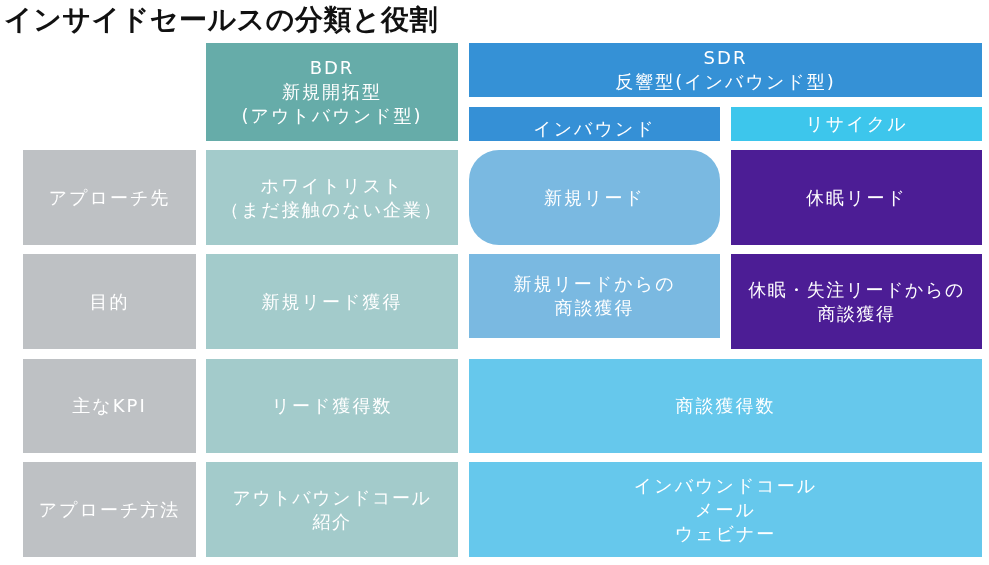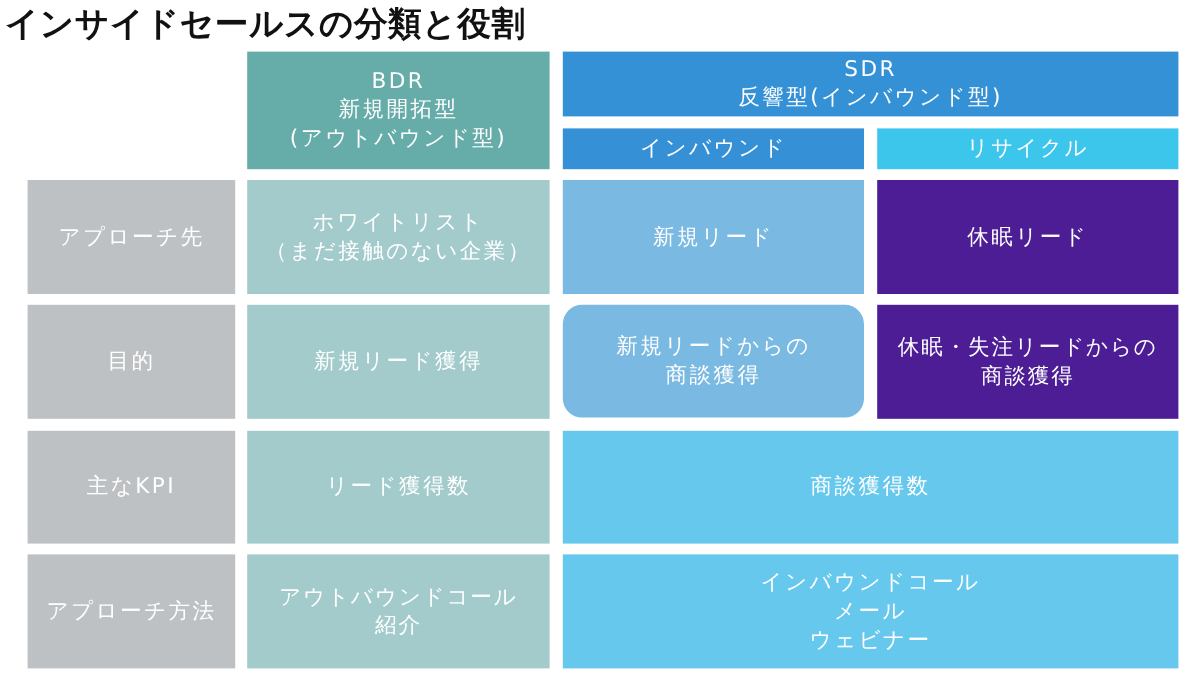--- a/index.html
+++ b/index.html
@@ -30,49 +30,49 @@
   <span>BDR</span>
   <span>新規開拓型</span>
   <span>(アウトバウンド型)</span>
 </div>
 
 <div class="cell c-sdr-head" style="left:469px;top:43px;width:513px;height:54px;">
   <span>SDR</span>
   <span>反響型(インバウンド型)</span>
 </div>
 
-<div class="cell c-inb-head" style="left:469px;top:107px;width:251px;height:34px;">
+<div class="cell c-inb-head" style="left:469px;top:107px;width:251px;height:34px;justify-content:flex-end;">
   <span>インバウンド</span>
 </div>
 
 <div class="cell c-rec-head" style="left:731px;top:107px;width:251px;height:34px;">
   <span>リサイクル</span>
 </div>
 
 <div class="cell c-label" style="left:23px;top:150px;width:173px;height:95px;">
   <span>アプローチ先</span>
 </div>
 <div class="cell c-bdr" style="left:206px;top:150px;width:252px;height:95px;">
   <span>ホワイトリスト</span>
   <span>（まだ接触のない企業）</span>
 </div>
-<div class="cell c-inb" style="left:469px;top:150px;width:251px;height:95px;">
+<div class="cell c-inb" style="left:469px;top:150px;width:251px;height:95px;border-radius:30px;">
   <span>新規リード</span>
 </div>
 <div class="cell c-rec" style="left:731px;top:150px;width:251px;height:95px;">
   <span>休眠リード</span>
 </div>
 
 <div class="cell c-label" style="left:23px;top:254px;width:173px;height:95px;">
   <span>目的</span>
 </div>
 <div class="cell c-bdr" style="left:206px;top:254px;width:252px;height:95px;">
   <span>新規リード獲得</span>
 </div>
-<div class="cell c-inb" style="left:469px;top:254px;width:251px;height:94px;border-radius:16px;">
+<div class="cell c-inb" style="left:469px;top:254px;width:251px;height:84px;">
   <span>新規リードからの</span>
   <span>商談獲得</span>
 </div>
 <div class="cell c-rec" style="left:731px;top:254px;width:251px;height:95px;letter-spacing:1.5px;">
   <span>休眠・失注リードからの</span>
   <span>商談獲得</span>
 </div>
 
 <div class="cell c-label" style="left:23px;top:359px;width:173px;height:94px;text-align:center;">
   <span>主なKPI</span>

